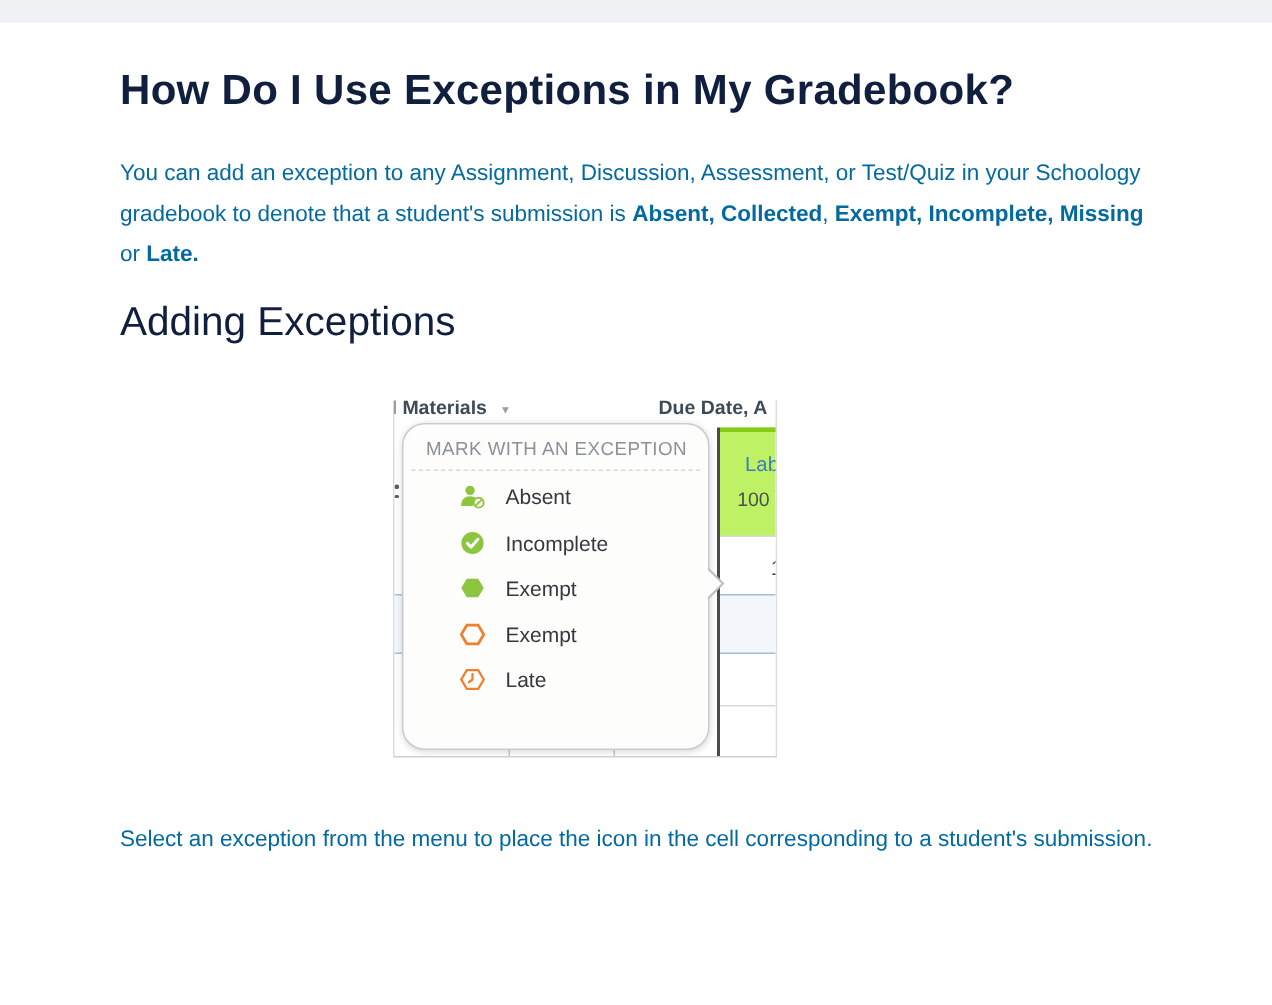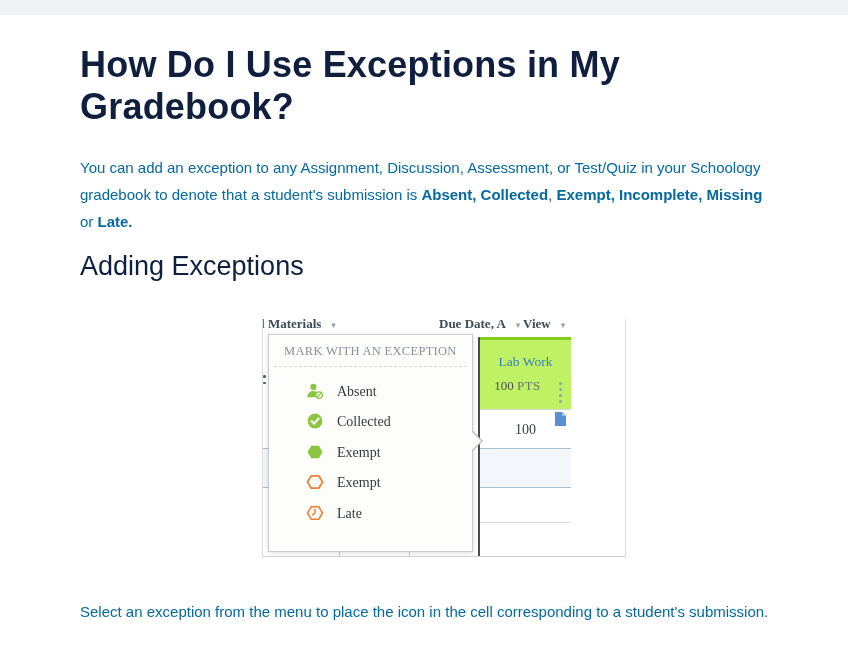--- a/index.html
+++ b/index.html
@@ -4,33 +4,33 @@
 <style>
   * { margin:0; padding:0; box-sizing:border-box; }
   html,body { width:848px; }
   body {
     width:848px; height:670px; background:#ffffff;
     font-family:"Liberation Sans", sans-serif; color:#101f3e;
     position:relative; overflow:hidden;
   }
   .top-strip { height:15px; width:100%; background:#f0f1f4; }
   .article { padding-left:80px; width:770px; }
-  h1.page-title { margin-top:29px; font-size:36px; font-weight:700; color:#101f3e; letter-spacing:0.2px; }
+  h1.page-title { margin-top:29px; font-size:28px; font-weight:700; color:#101f3e; letter-spacing:0.2px; }
   .body-text { margin-top:26px; width:690px; font-size:15px; line-height:27px; color:#0369a1; }
   .body-text strong { font-weight:700; }
   h2.section-heading { margin-top:16px; font-size:27px; font-weight:500; color:#101f3e; }
   .p-instruction { margin-top:24px; }
   .p-closing { margin-top:41px; }
 
   
   figure.shot {
     position:relative; margin:37px 0 0 182px;
-    width:364px; height:238px; background:#ffffff;
+    width:256px; height:238px; background:#ffffff;
     border-left:1px solid #dcdcdc; border-right:1px solid #dcdcdc; border-bottom:1px solid #cfcfcf;
-    overflow:hidden; font-family:Liberation Serif, serif;
+    overflow:hidden; font-family:Liberation Sans, sans-serif;
   }
   .tb-item { position:absolute; top:-4px; height:18px; line-height:18px;
     font-size:13px; font-weight:700; color:#3d4b57; white-space:nowrap; cursor:pointer; }
   .tb-item .caret { font-size:9px; color:#97a1a9; margin-left:10px; font-weight:400; }
   .tb-materials { left:-2px; }
   .tb-duedate   { left:128px;padding-left:48px; }
   .tb-view      { left:260px; }
   .view-underline { position:absolute; left:246px; top:18px; width:54px; height:0;
     border-top:1px solid #b9bfc4; }
   .clip-colon { position:absolute; left:0; top:56px; width:3px; }
@@ -53,26 +53,26 @@
     border-top:1px solid #a6c0d6; border-bottom:1px solid #a6c0d6; }
   .row-empty-1 { height:35px; border-bottom:1px solid #d9d9d9; }
   .row-empty-2 { height:33px; }
   .left-sliver-highlight { position:absolute; left:0; top:129px; width:5px; height:40px;
     background:#f3f7fb; border-top:1px solid #a6c0d6; border-bottom:1px solid #a6c0d6; }
   .bottom-vline { position:absolute; bottom:0; width:1px; height:5px; background:#c9c9c9; }
   .bv-1 { left:76px; } .bv-2 { left:146px; }
 
   
   .popup { position:absolute; left:5px; top:15px; width:205px; height:218px;
-    background:#fdfdfb; border:1px solid #c8ccd0; border-radius:0;
+    background:#fdfdfb; border:1px solid #c8ccd0; border-radius:15px;
     box-shadow:0 1px 5px rgba(0,0,0,0.15); z-index:5; }
   .popup-header { padding:9px 0 7px 15px; font-size:12.5px; color:#8a9197; letter-spacing:0.3px; }
   .popup-sep { border-top:1px dashed #d7dadd; margin:0 5px; }
   .popup-items { padding-top:2px; }
-  .menu-item { height:30.5px; display:flex; align-items:flex-end; padding-left:37px; cursor:pointer; }
+  .menu-item { height:30.5px; display:flex; align-items:center; padding-left:37px; cursor:pointer; }
   .mi-icon { width:18px; height:18px; flex:0 0 18px; }
   .mi-label { margin-left:13px; font-size:14px; color:#35393d; }
   .popup-arrow-border { position:absolute; right:-11px; top:95px; width:0; height:0;
     border-top:11px solid transparent; border-bottom:11px solid transparent;
     border-left:11px solid #b9bec3; }
   .popup-arrow-fill { position:absolute; right:-9px; top:96px; width:0; height:0;
     border-top:10px solid transparent; border-bottom:10px solid transparent;
     border-left:10px solid #fdfdfb; }
 </style>
 </head>
@@ -147,21 +147,21 @@
           <span class="mi-label">Absent</span>
         </div>
 
         <div class="menu-item">
           <span class="mi-icon">
             <svg viewBox="0 0 18 18" width="18" height="18">
               <circle cx="9" cy="9" r="7.4" fill="#8cc540"></circle>
               <path d="M5.6 9.3 L8.1 11.7 L12.6 6.5" stroke="#ffffff" stroke-width="2" fill="none" stroke-linecap="round" stroke-linejoin="round"></path>
             </svg>
           </span>
-          <span class="mi-label">Collected</span>
+          <span class="mi-label">Incomplete</span>
         </div>
 
         <div class="menu-item">
           <span class="mi-icon">
             <svg viewBox="0 0 18 18" width="18" height="18">
               <polygon points="5.2,2.8 12.8,2.8 16.5,9 12.8,15.2 5.2,15.2 1.5,9" fill="#8cc540"></polygon>
             </svg>
           </span>
           <span class="mi-label">Exempt</span>
         </div>

